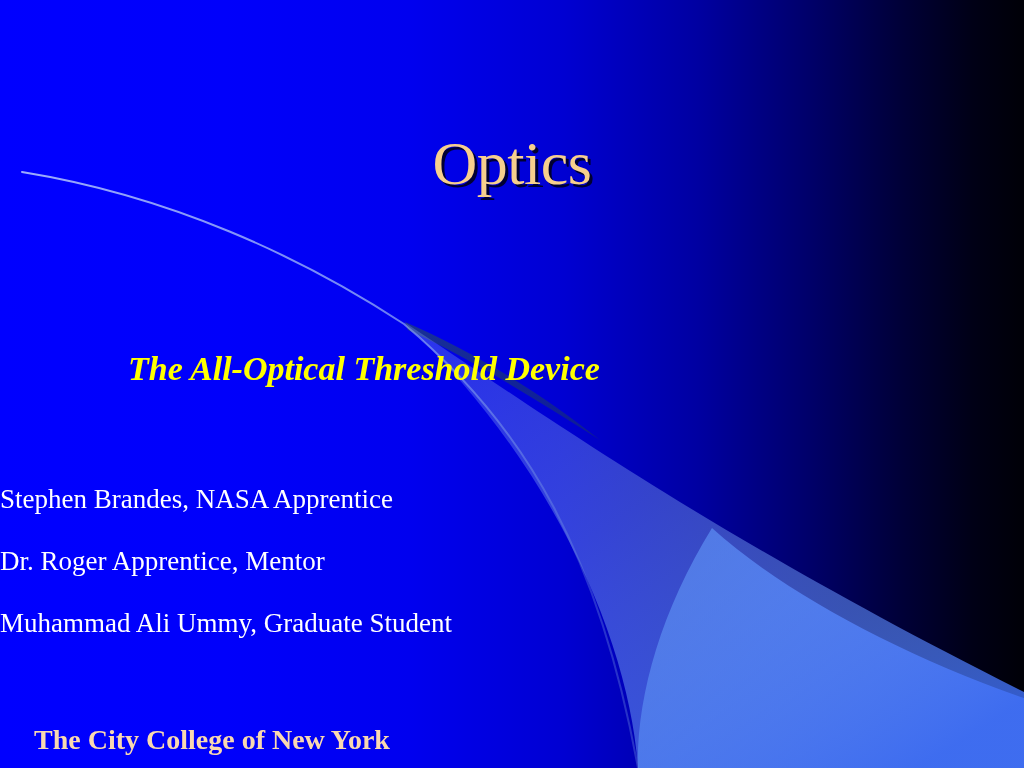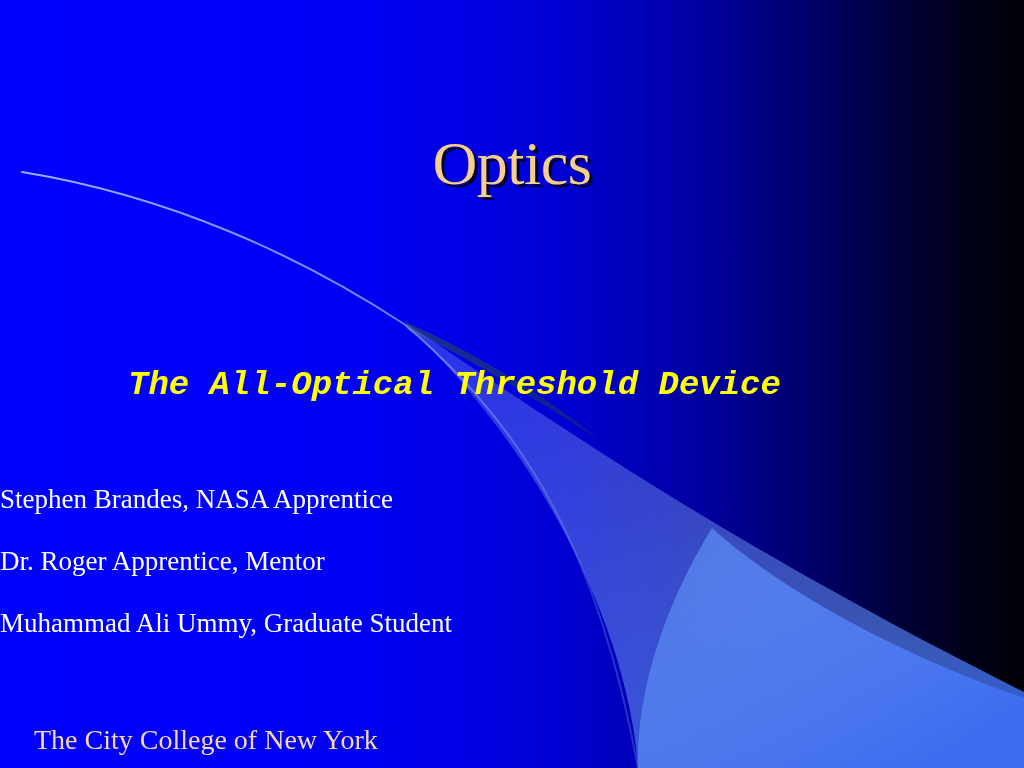--- a/index.html
+++ b/index.html
@@ -56,22 +56,22 @@
     letter-spacing: -0.5px;
     color: #f7cf8d;
     text-shadow: 3px 3px 0px rgba(0, 0, 26, 0.88);
     line-height: 1;
     white-space: nowrap;
   }
 
   .slide-subtitle {
     position: absolute;
     left: 128px;
-    top: 368px;
-    font-family: Liberation Mono, monospace;
+    top: 352px;
+    font-family: Liberation Serif, serif;
     font-style: italic;
     font-weight: bold;
     font-size: 34px;
     color: #ffff00;
     line-height: 1;
     white-space: nowrap;
   }
 
   .credits {
     position: absolute;
@@ -89,21 +89,21 @@
     white-space: nowrap;
   }
   .credit-line:last-child { margin-bottom: 0; }
 
   .footer-org {
     position: absolute;
     left: 34px;
     top: 726px;
     font-family: "Liberation Serif", serif;
     font-size: 28px;
-    font-weight: 400;
+    font-weight: 700;
     color: #f9d8b0;
     line-height: 1;
     white-space: nowrap;
   }
 </style>
 </head>
 <body>
 
 <div id="slide">
 

